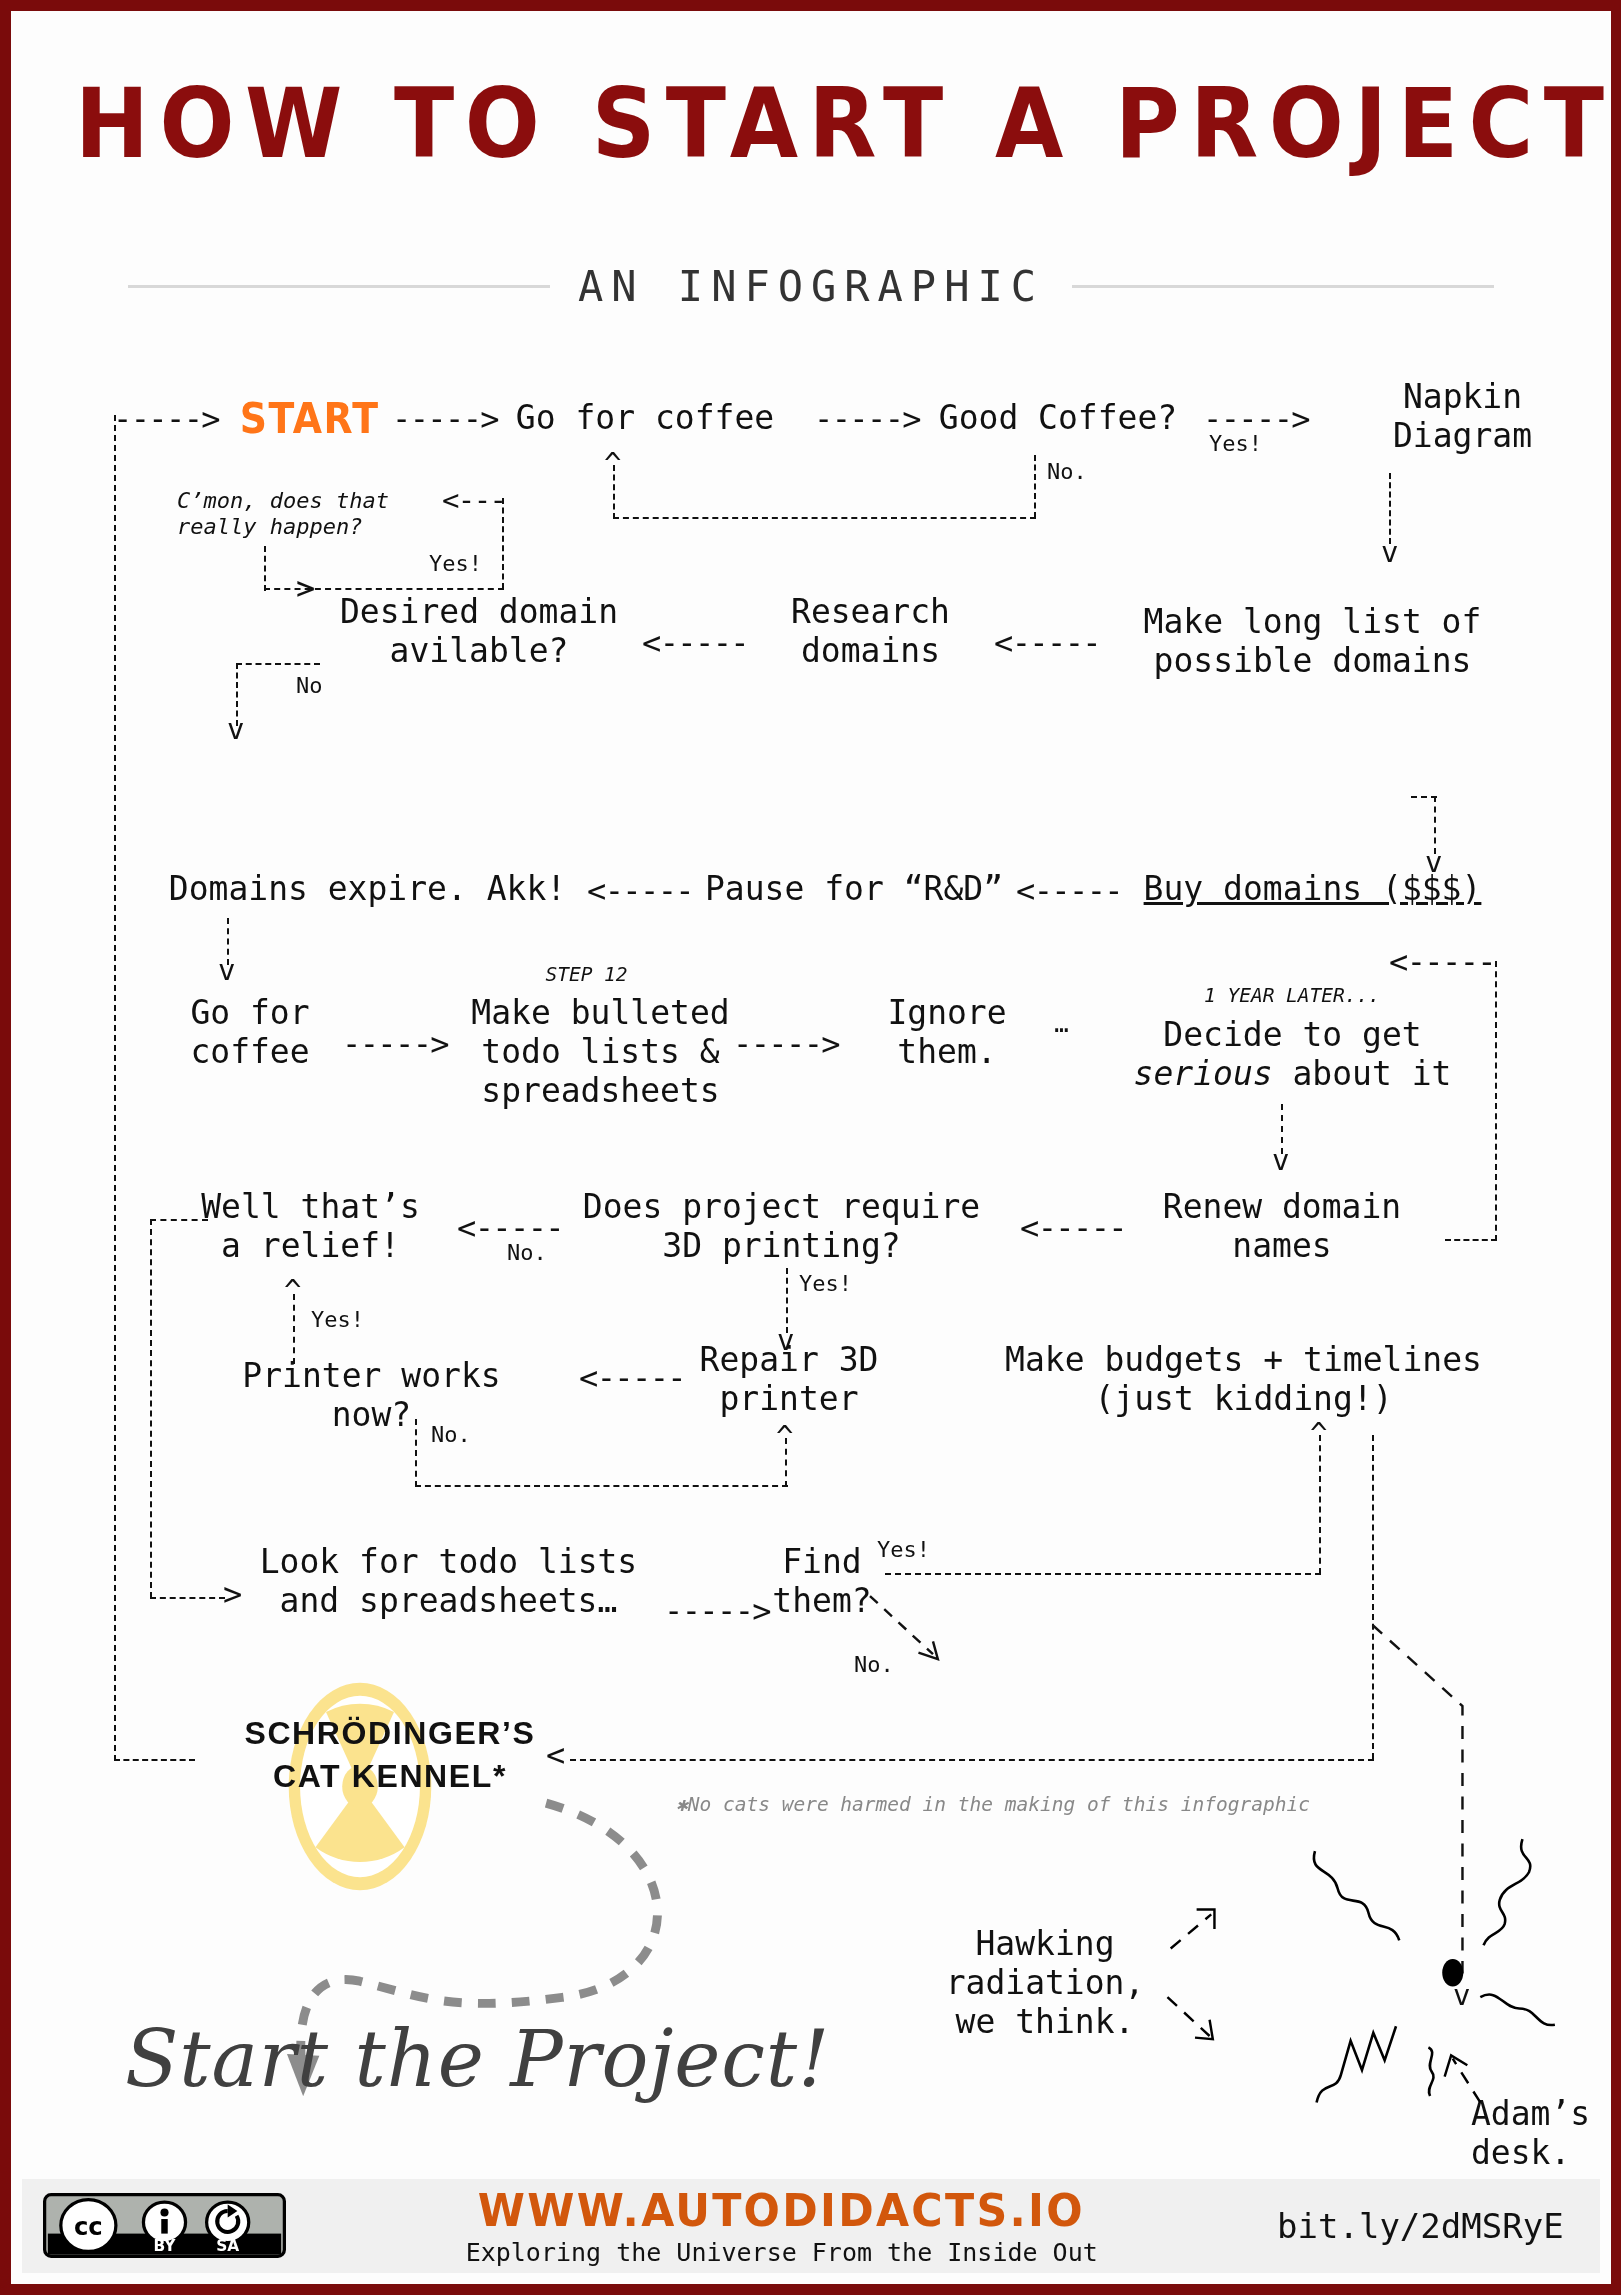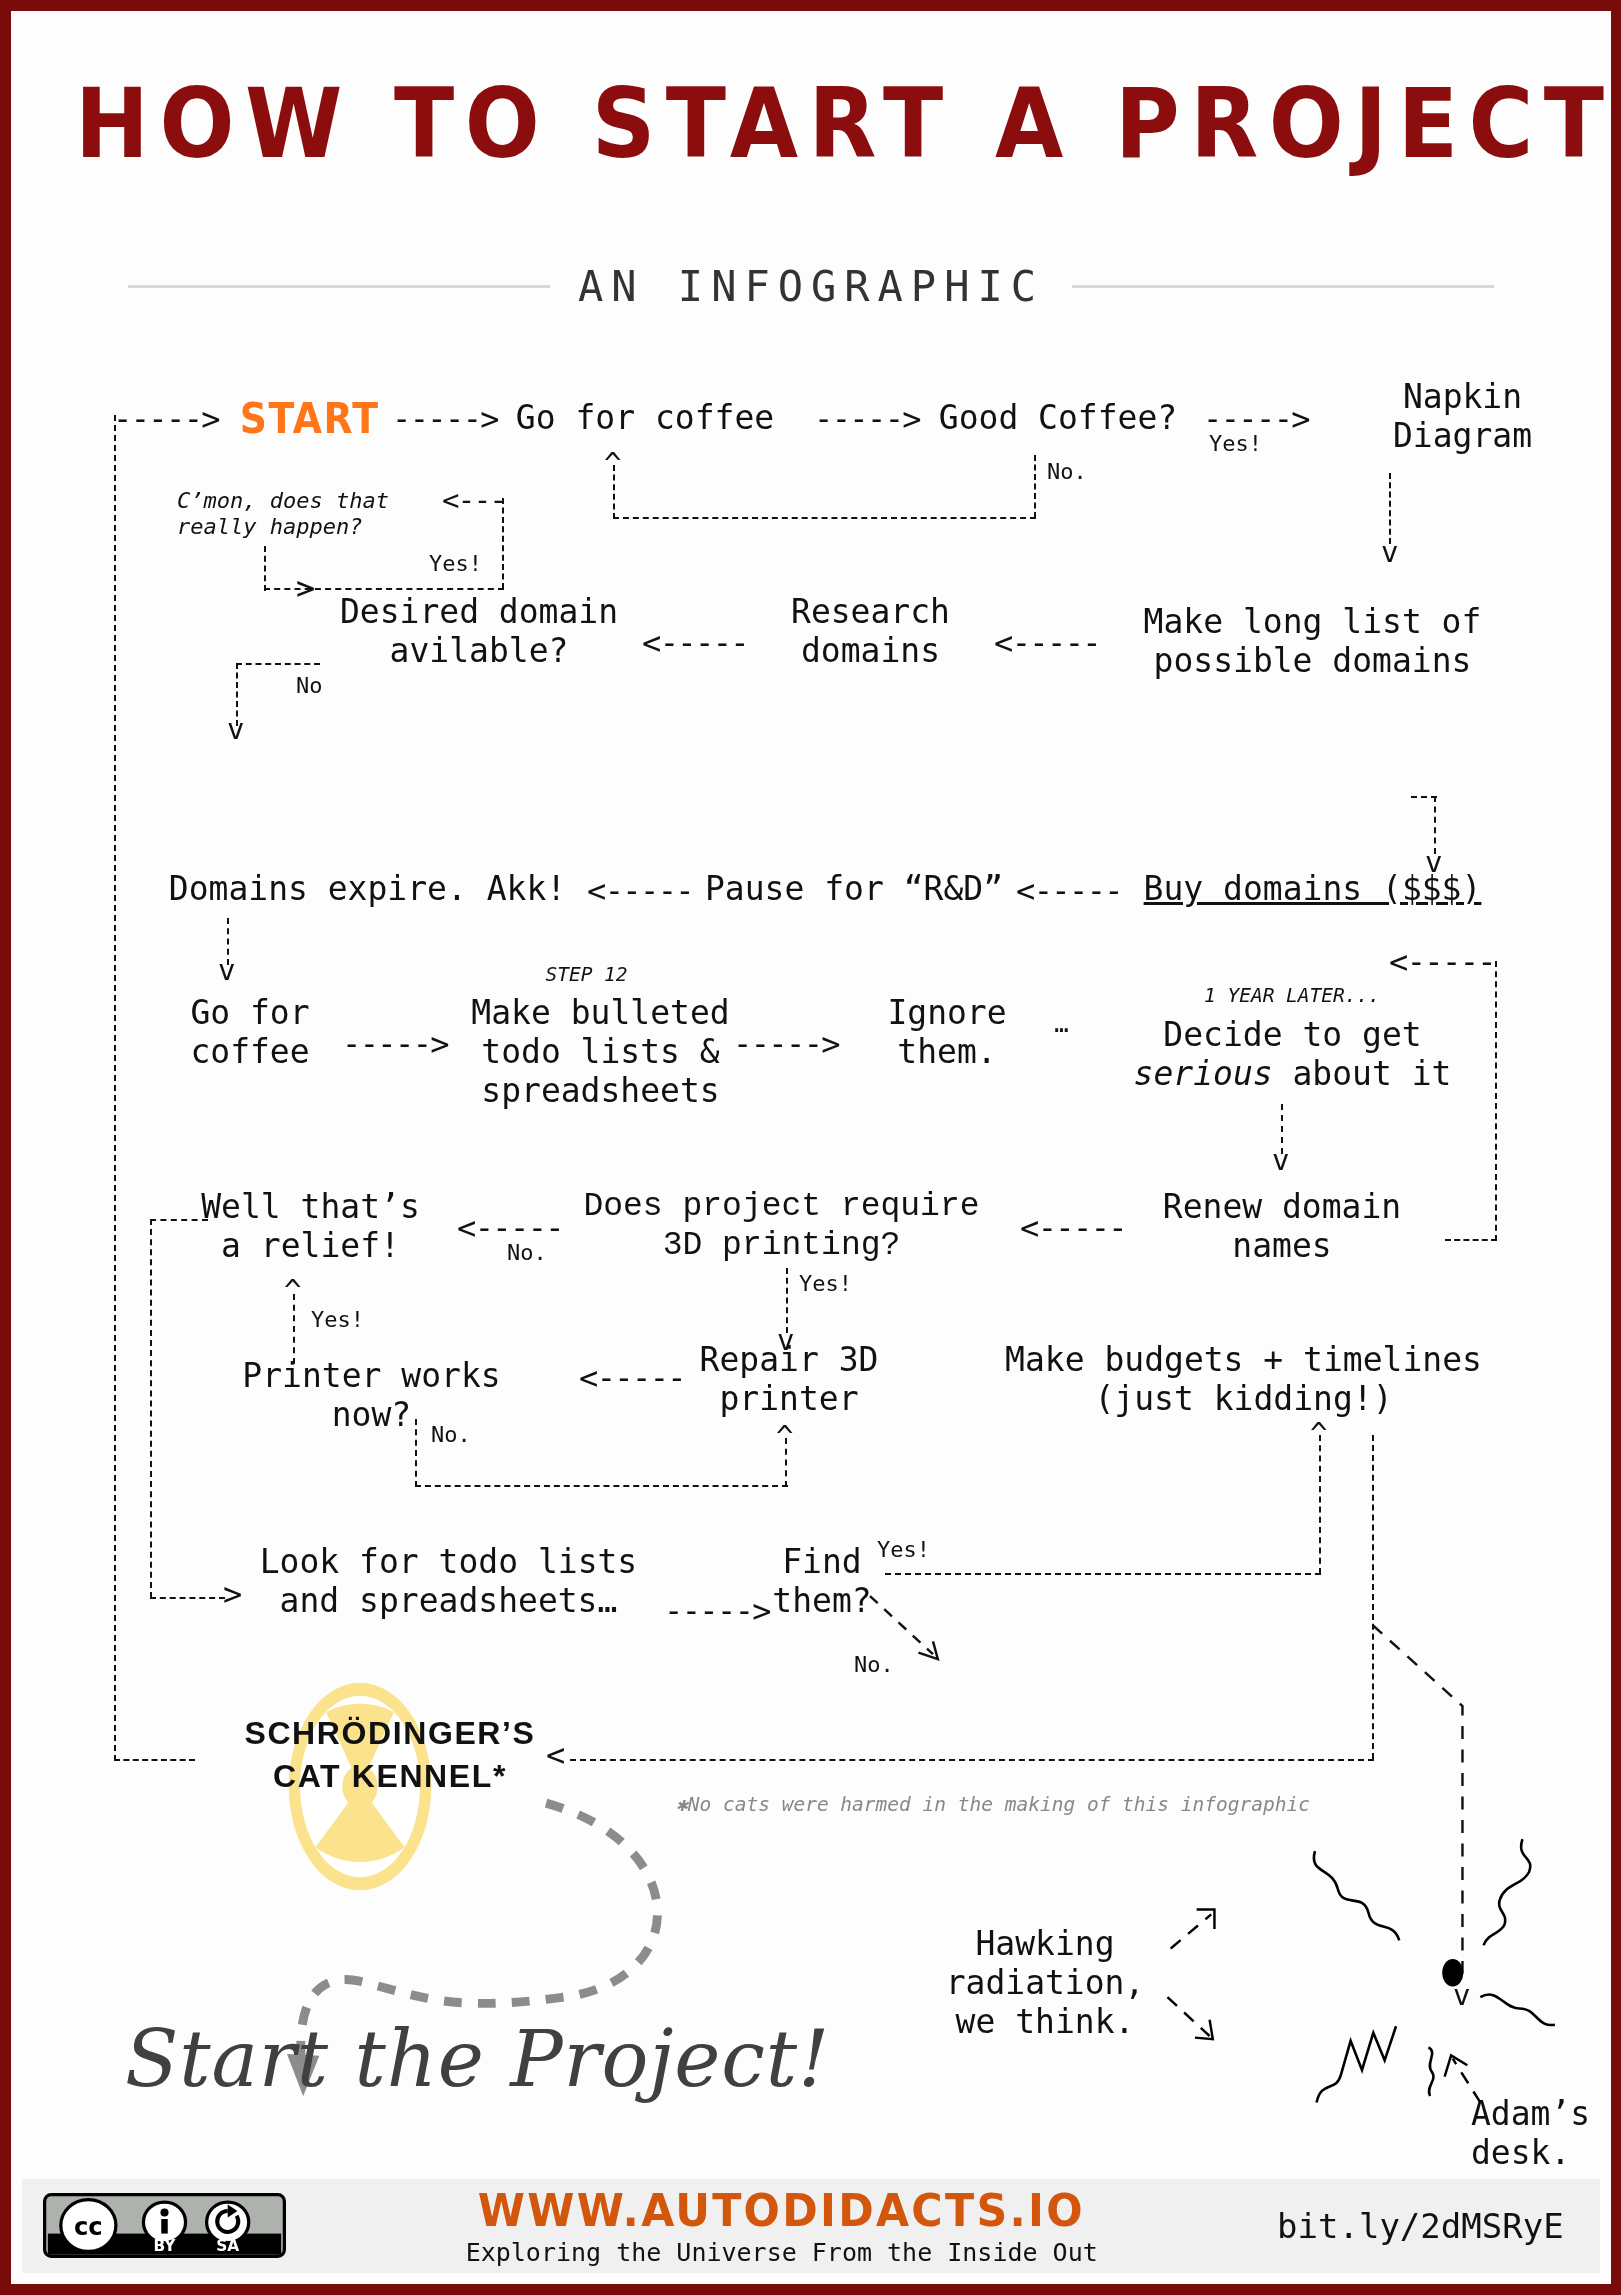--- a/index.html
+++ b/index.html
@@ -172,21 +172,21 @@
   <div class="dv" style="left:1484px;top:950px;height:280px;"></div>
   <div class="dh" style="left:1434px;top:1228px;width:52px;"></div>
 
   <div class="dv" style="left:1270px;top:1093px;height:50px;"></div>
   <div class="tip" style="left:1261px;top:1135px;">v</div>
 
   <div class="abs node" style="left:182px;top:1177px;width:235px;">Well that’s
 a relief!</div>
   <div class="abs arrowtxt" style="left:446px;top:1198px;">&lt;-----</div>
   <div class="abs mono-lbl" style="left:496px;top:1229px;">No.</div>
-  <div class="abs node" style="left:568px;top:1177px;width:405px;font-family:Liberation Mono, monospace;">Does project require
+  <div class="abs node" style="left:568px;top:1177px;width:405px;">Does project require
 3D printing?</div>
   <div class="abs arrowtxt" style="left:1009px;top:1198px;">&lt;-----</div>
   <div class="abs node" style="left:1127px;top:1177px;width:288px;">Renew domain
 names</div>
 
   <div class="dv" style="left:282px;top:1283px;height:70px;"></div>
   <div class="tip" style="left:273px;top:1265px;">^</div>
   <div class="abs mono-lbl" style="left:300px;top:1296px;">Yes!</div>
 
   <div class="dv" style="left:775px;top:1257px;height:65px;"></div>

